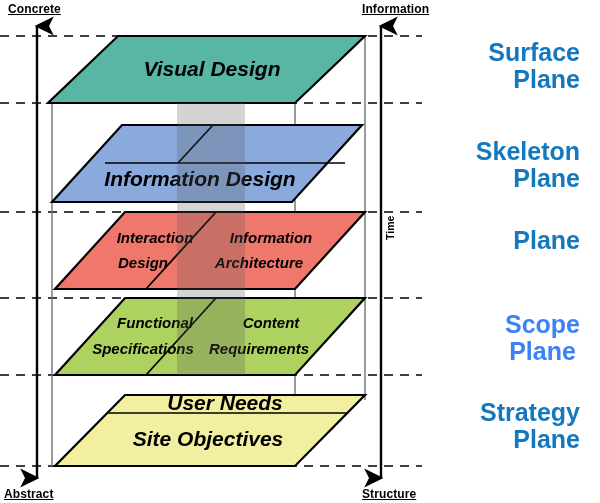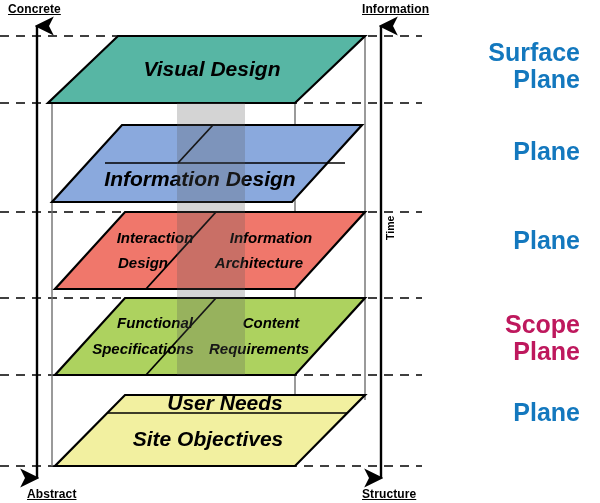--- a/index.html
+++ b/index.html
@@ -29,21 +29,21 @@
     position: absolute;
     font-family: "Liberation Sans", sans-serif;
     font-size: 12px;
     font-weight: bold;
     color: #000000;
     letter-spacing: 0.1px;
     white-space: nowrap;
     text-decoration: underline;
   }
   #label-concrete { left: 8px;  top: 2px;  }
-  #label-abstract { left: 27px; top: 487px; }
+  #label-abstract { left: 4px; top: 487px; }
   #label-completion { left: 362px; top: 2px; }
   #label-conception { left: 362px; top: 487px; }
 
   #label-time {
     position: absolute;
     left: 384px;
     top: 240px;
     font-size: 10.5px;
     font-weight: bold;
     color: #000000;
@@ -174,30 +174,32 @@
   <div id="label-time">Time</div>
 
   <div id="plane-legend">
 
     <div class="legend-entry" id="legend-surface" style="color: rgb(19, 120, 190);">
       <span class="ln">Surface</span>
       <span class="ln">Plane</span>
     </div>
 
     <div class="legend-entry" id="legend-skeleton" style="color: rgb(19, 120, 190);">
+      <span class="ln">Skeleton</span>
       <span class="ln">Plane</span>
     </div>
 
     <div class="legend-entry" id="legend-structure" style="color: rgb(19, 120, 190);">
       <span class="ln">Plane</span>
     </div>
 
-    <div class="legend-entry" id="legend-scope" style="color: #be185d;">
+    <div class="legend-entry" id="legend-scope" style="color: #3b82f6; text-align: center;">
       <span class="ln">Scope</span>
       <span class="ln">Plane</span>
     </div>
 
     <div class="legend-entry" id="legend-strategy" style="color: rgb(19, 120, 190);">
+      <span class="ln">Strategy</span>
       <span class="ln">Plane</span>
     </div>
 
   </div>
 </div>
 
 </body></html>

